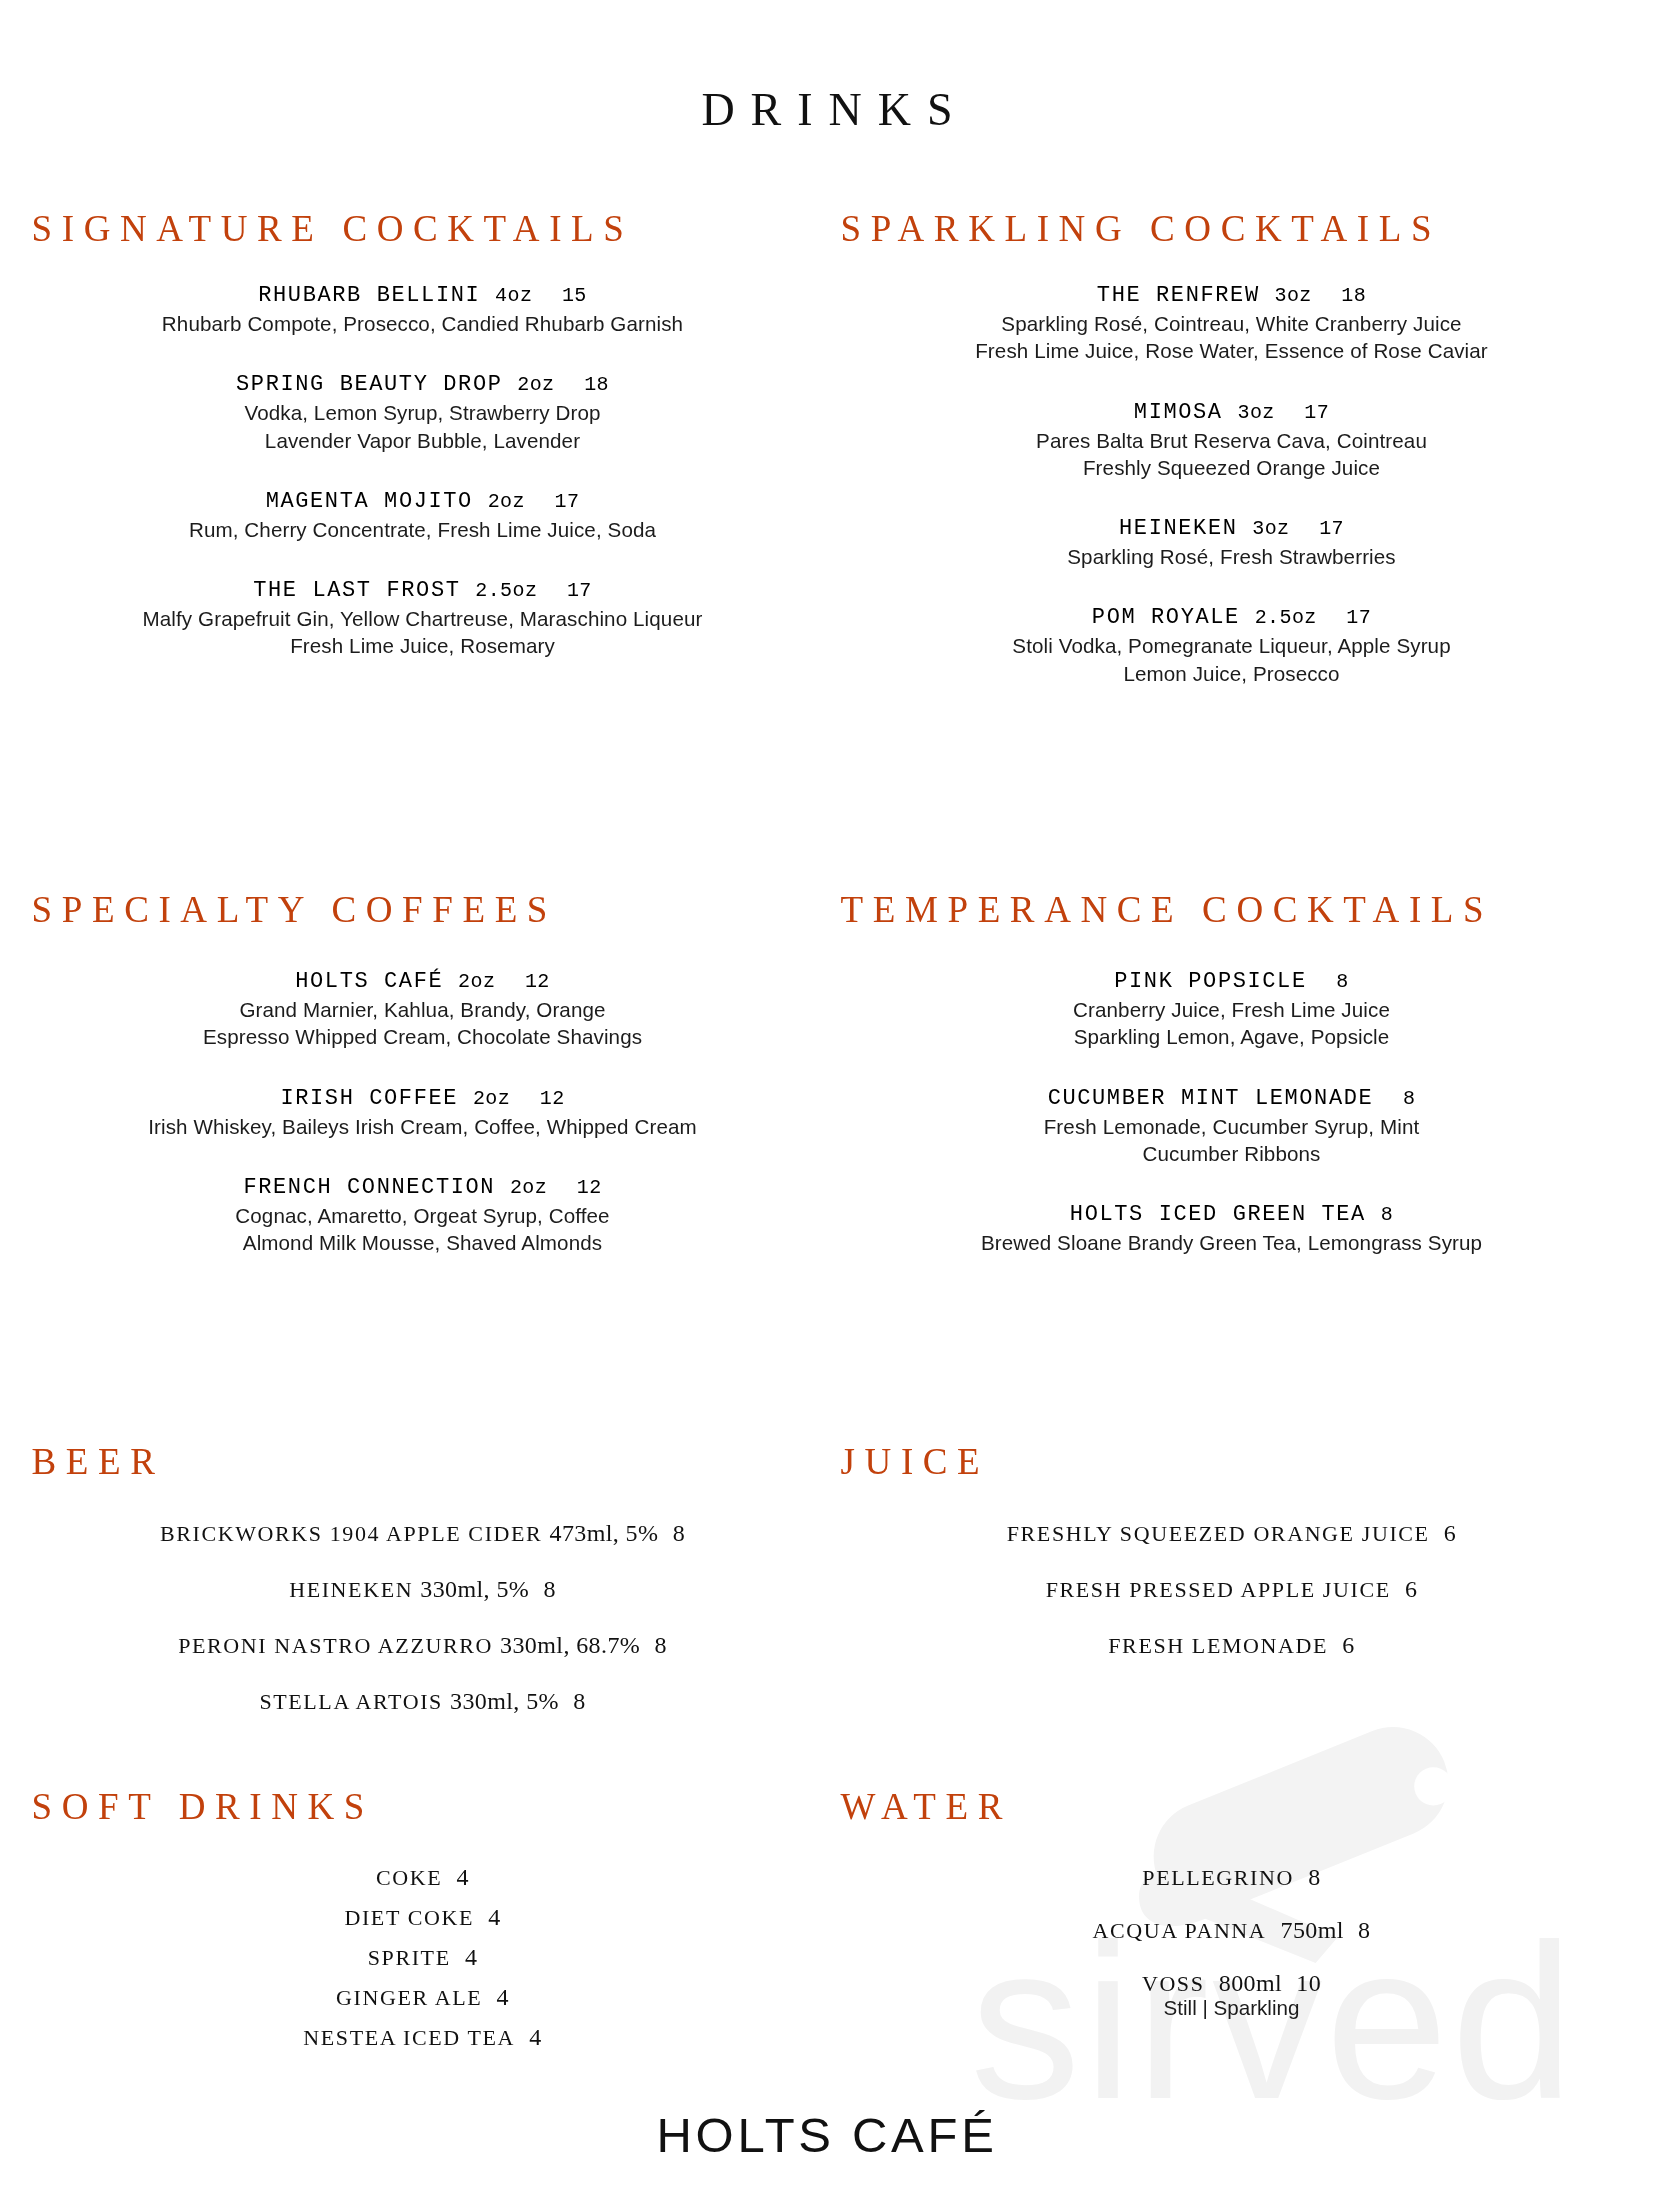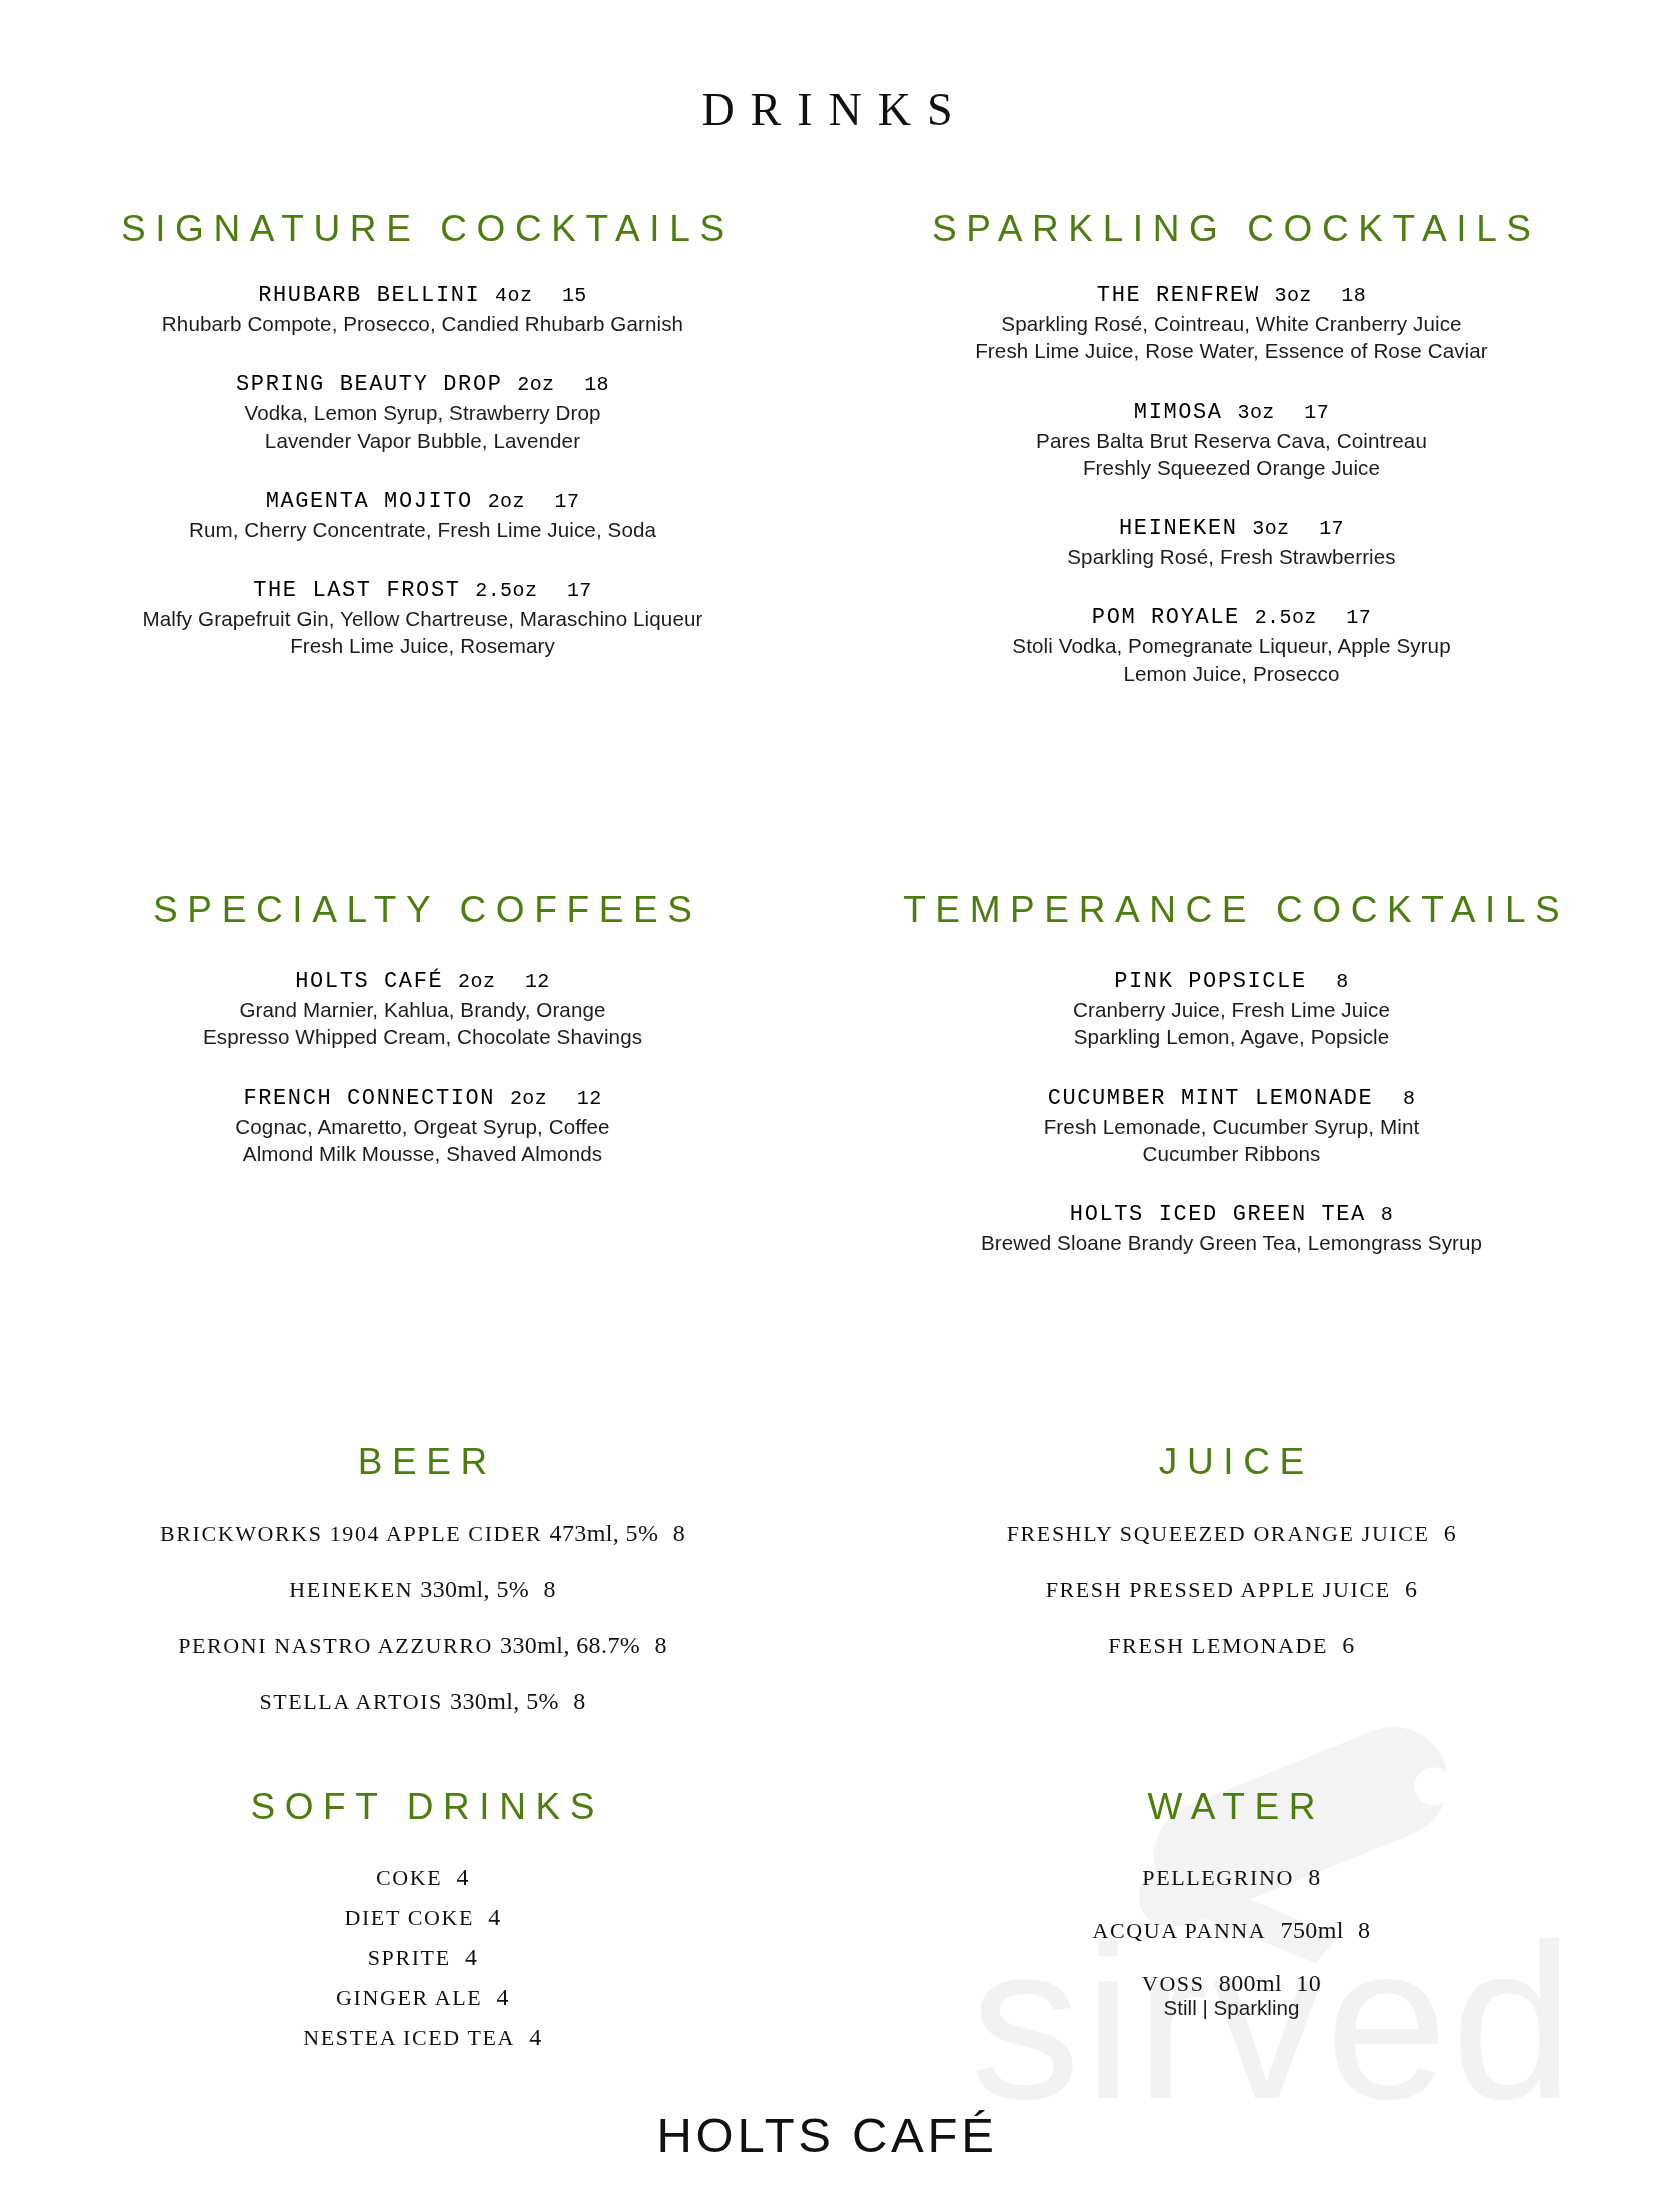--- a/index.html
+++ b/index.html
@@ -58,25 +58,25 @@
     font-size: 46px;
     font-weight: 400;
     letter-spacing: 16px;
     text-indent: 16px;
     color: #111111;
     padding-top: 87px;
     line-height: 1;
   }
 
   .sec-head {
-    font-family: Liberation Sans, sans-serif;
+    font-family: Liberation Serif, serif;
     font-weight: 400;
-    color: #4d7c0f;
+    color: #c2410c;
     line-height: 1;
-    text-align: center;
+    text-align: left;
     white-space: nowrap;
   }
   .sec-head.lg {
     font-size: 37px;
     letter-spacing: 9.6px;
     text-indent: 9.6px;
   }
   .sec-head.md {
     font-size: 37px;
     letter-spacing: 9.6px;
@@ -266,20 +266,28 @@
       <div class="item" style="margin-top:40px;">
         <div class="item-name">
           <span>HOLTS CAFÉ</span>
           <span class="sz">2oz</span>&nbsp;
           <span class="pr">12</span>
         </div>
         <div class="item-desc">Grand Marnier, Kahlua, Brandy, Orange</div>
         <div class="item-desc">Espresso Whipped Cream, Chocolate Shavings</div>
       </div>
 
+      <div class="item" style="margin-top:34px;">
+        <div class="item-name">
+          <span>IRISH COFFEE</span>
+          <span class="sz">2oz</span>&nbsp;
+          <span class="pr">12</span>
+        </div>
+        <div class="item-desc">Irish Whiskey, Baileys Irish Cream, Coffee, Whipped Cream</div>
+      </div>
 
       <div class="item" style="margin-top:34px;">
         <div class="item-name">
           <span>FRENCH CONNECTION</span>
           <span class="sz">2oz</span>&nbsp;
           <span class="pr">12</span>
         </div>
         <div class="item-desc">Cognac, Amaretto, Orgeat Syrup, Coffee</div>
         <div class="item-desc">Almond Milk Mousse, Shaved Almonds</div>
       </div>

